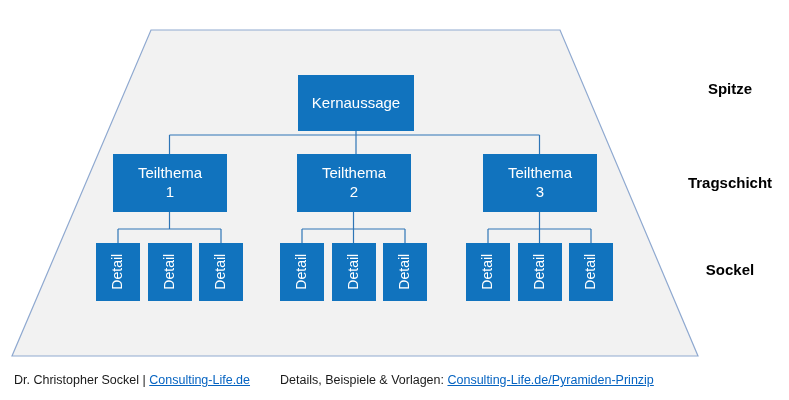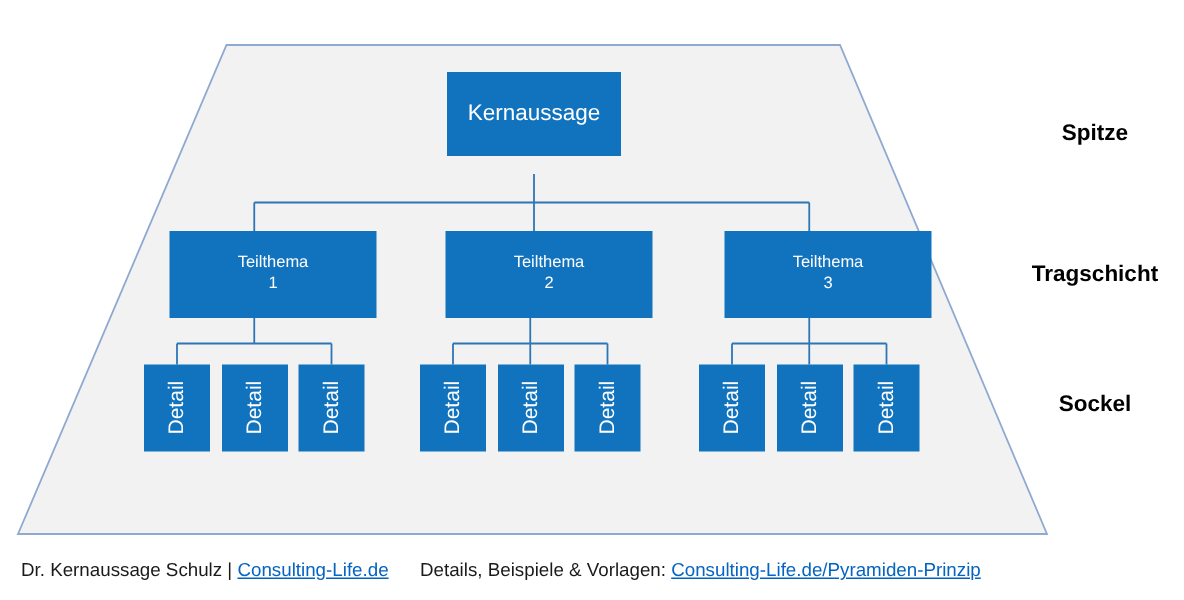--- a/index.html
+++ b/index.html
@@ -26,29 +26,29 @@
     color: #ffffff;
     display: flex;
     flex-direction: column;
     align-items: center;
     justify-content: center;
     text-align: center;
     line-height: 1.25;
   }
 
   .node-root {
-    left: 298px; top: 48px;
+    left: 298px; top: 75px;
     width: 116px; height: 56px;
     font-size: 15px;
   }
 
   .node-branch {
     top: 154px;
-    width: 138px; height: 58px;
-    font-size: 11px;
+    width: 114px; height: 58px;
+    font-size: 15px;
   }
   .node-branch.b1 { left: 113px; }
   .node-branch.b2 { left: 297px; }
   .node-branch.b3 { left: 483px; }
 
   .node-detail {
     top: 243px;
     width: 44px; height: 58px;
     font-size: 14px;
   }
@@ -163,20 +163,20 @@
   <div class="node node-detail" style="left:569px">
     <span class="vtext">Detail</span>
   </div>
 
   <div class="layer-label l1">Spitze</div>
   <div class="layer-label l2">Tragschicht</div>
   <div class="layer-label l3">Sockel</div>
 
   <div class="footer">
     <div class="footer-author">
-      <span>Dr. Kernaussage Schulz | </span><a href="#">Consulting-Life.de</a>
+      <span>Dr. Christopher Sockel | </span><a href="#">Consulting-Life.de</a>
     </div>
     <div class="footer-info">
       <span>Details, Beispiele &amp; Vorlagen: </span><a href="#">Consulting-Life.de/Pyramiden-Prinzip</a>
     </div>
   </div>
 
 </div>
 
 </body></html>

